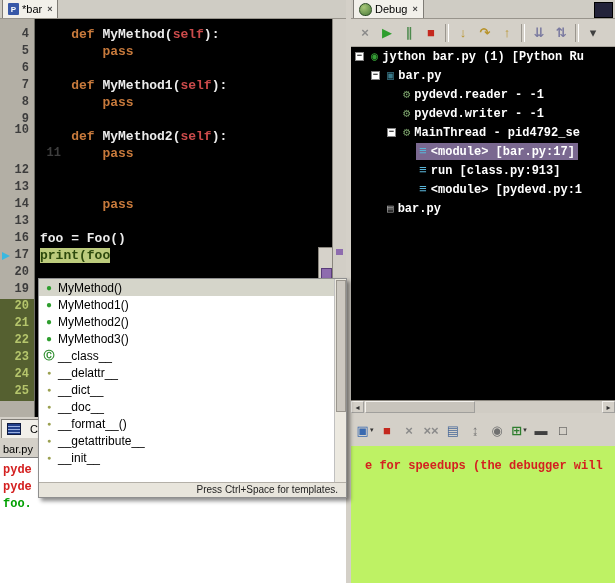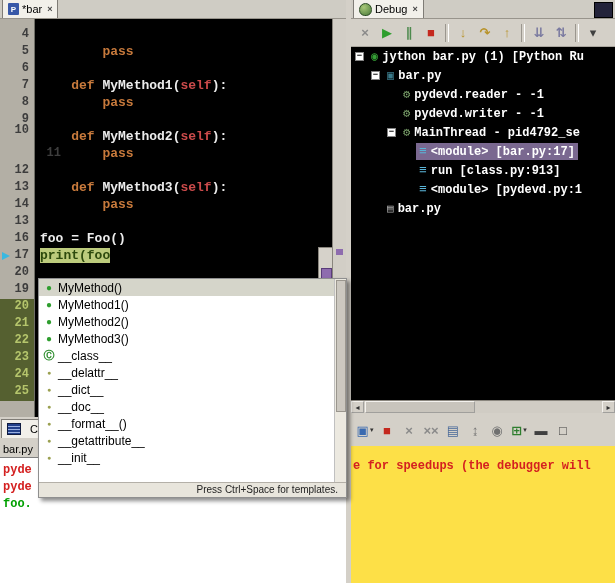--- a/index.html
+++ b/index.html
@@ -67,21 +67,21 @@
   .tree-ic{margin-right:4px;font-weight:bold;font-size:12px;}
   .tree-lb{white-space:pre;}
   .hscroll{position:absolute;left:0;top:400px;right:0;height:13px;background:#d0ccc4;border-top:1px solid #8a867e;}
   .sb-btn{position:absolute;top:0;width:13px;height:12px;background:#d4d0c8;border:1px outset #f4f2ee;
           font-size:8px;line-height:11px;text-align:center;color:#333;box-sizing:border-box;}
   .sb-thumb{position:absolute;left:14px;top:0;width:110px;height:12px;background:#c8c4bc;border:1px outset #f4f2ee;box-sizing:border-box;}
 
   
   .br-pane{position:absolute;left:351px;top:413px;width:264px;height:170px;background:#d4d0c8;}
   .br-toolbar{position:absolute;left:0;top:4px;right:0;height:26px;display:flex;align-items:center;padding-left:3px;}
-  .br-content{position:absolute;left:0;top:33px;right:0;bottom:0;background:#fde047;overflow:hidden;padding-top:13px;}
+  .br-content{position:absolute;left:0;top:33px;right:0;bottom:0;background:#bef264;overflow:hidden;padding-top:13px;padding-left:12px;}
   .br-line{height:17px;line-height:17px;white-space:nowrap;padding-left:2px;
            font:bold 12px "Liberation Mono","DejaVu Sans Mono",monospace;}
 
   
   .console-pane{position:absolute;left:0;top:417px;width:346px;height:166px;background:#d4d0c8;}
   .console-tab{position:absolute;left:1px;top:2px;height:18px;display:flex;align-items:center;gap:9px;
                padding:0 5px;background:#f2f0ea;border:1px solid #7f7c76;border-bottom:none;}
   .con-icon{width:12px;height:10px;background:#22408a;
             background-image:repeating-linear-gradient(to bottom,#22408a 0 2px,#9ab0e0 2px 3px);border:1px solid #101c40;}
   .console-title{position:absolute;left:3px;top:26px;font-size:11px;color:#000;}
@@ -121,29 +121,29 @@
           <div class="gut-row" style="top: 246px;">20</div>
           <div class="gut-row" style="top: 263px;">19</div>
           <div class="gut-row added" style="top: 280px;">20</div>
           <div class="gut-row added" style="top: 297px;">21</div>
           <div class="gut-row added" style="top: 314px;">22</div>
           <div class="gut-row added" style="top: 331px;">23</div>
           <div class="gut-row added" style="top: 348px;">24</div>
           <div class="gut-row added" style="top: 365px;">25</div>
         </div>
       <div class="code-wrap" id="code-lines">
+          <div class="code-row" style="top: 8px;"><span>    </span><span style="color: rgb(200, 122, 60);">def</span><span> MyMethod(</span><span style="color: rgb(204, 75, 75);">self</span><span>):</span></div>
           <div class="code-row" style="top: 25px;"><span>        </span><span style="color: rgb(200, 122, 60);">pass</span></div>
           <div class="code-row" style="top: 42px;"></div>
           <div class="code-row" style="top: 59px;"><span>    </span><span style="color: rgb(200, 122, 60);">def</span><span> MyMethod1(</span><span style="color: rgb(204, 75, 75);">self</span><span>):</span></div>
           <div class="code-row" style="top: 76px;"><span>        </span><span style="color: rgb(200, 122, 60);">pass</span></div>
           <div class="code-row" style="top: 93px;"></div>
           <div class="code-row" style="top: 110px;"><span>    </span><span style="color: rgb(200, 122, 60);">def</span><span> MyMethod2(</span><span style="color: rgb(204, 75, 75);">self</span><span>):</span></div>
           <div class="code-row" style="top: 127px;"><span>        </span><span style="color: rgb(200, 122, 60);">pass</span></div>
           <div class="code-row" style="top: 144px;"></div>
-          <div class="code-row" style="top: 161px;"><span>    </span><span style="color: rgb(200, 122, 60);">def</span><span> MyMethod3(</span><span style="color: rgb(204, 75, 75);">self</span><span>):</span></div>
           <div class="code-row" style="top: 178px;"><span>        </span><span style="color: rgb(200, 122, 60);">pass</span></div>
           <div class="code-row" style="top: 195px;"></div>
           <div class="code-row" style="top: 212px;"><span>foo = Foo()</span></div>
           <div class="code-row" style="top: 229px;"><span class="hl">print(foo</span></div>
         </div>
       <div class="ip-arrow" style="top:233px"></div>
       <div class="mini-scroll">
         <div class="purple"></div>
       </div>
       <div class="overview-ruler">

